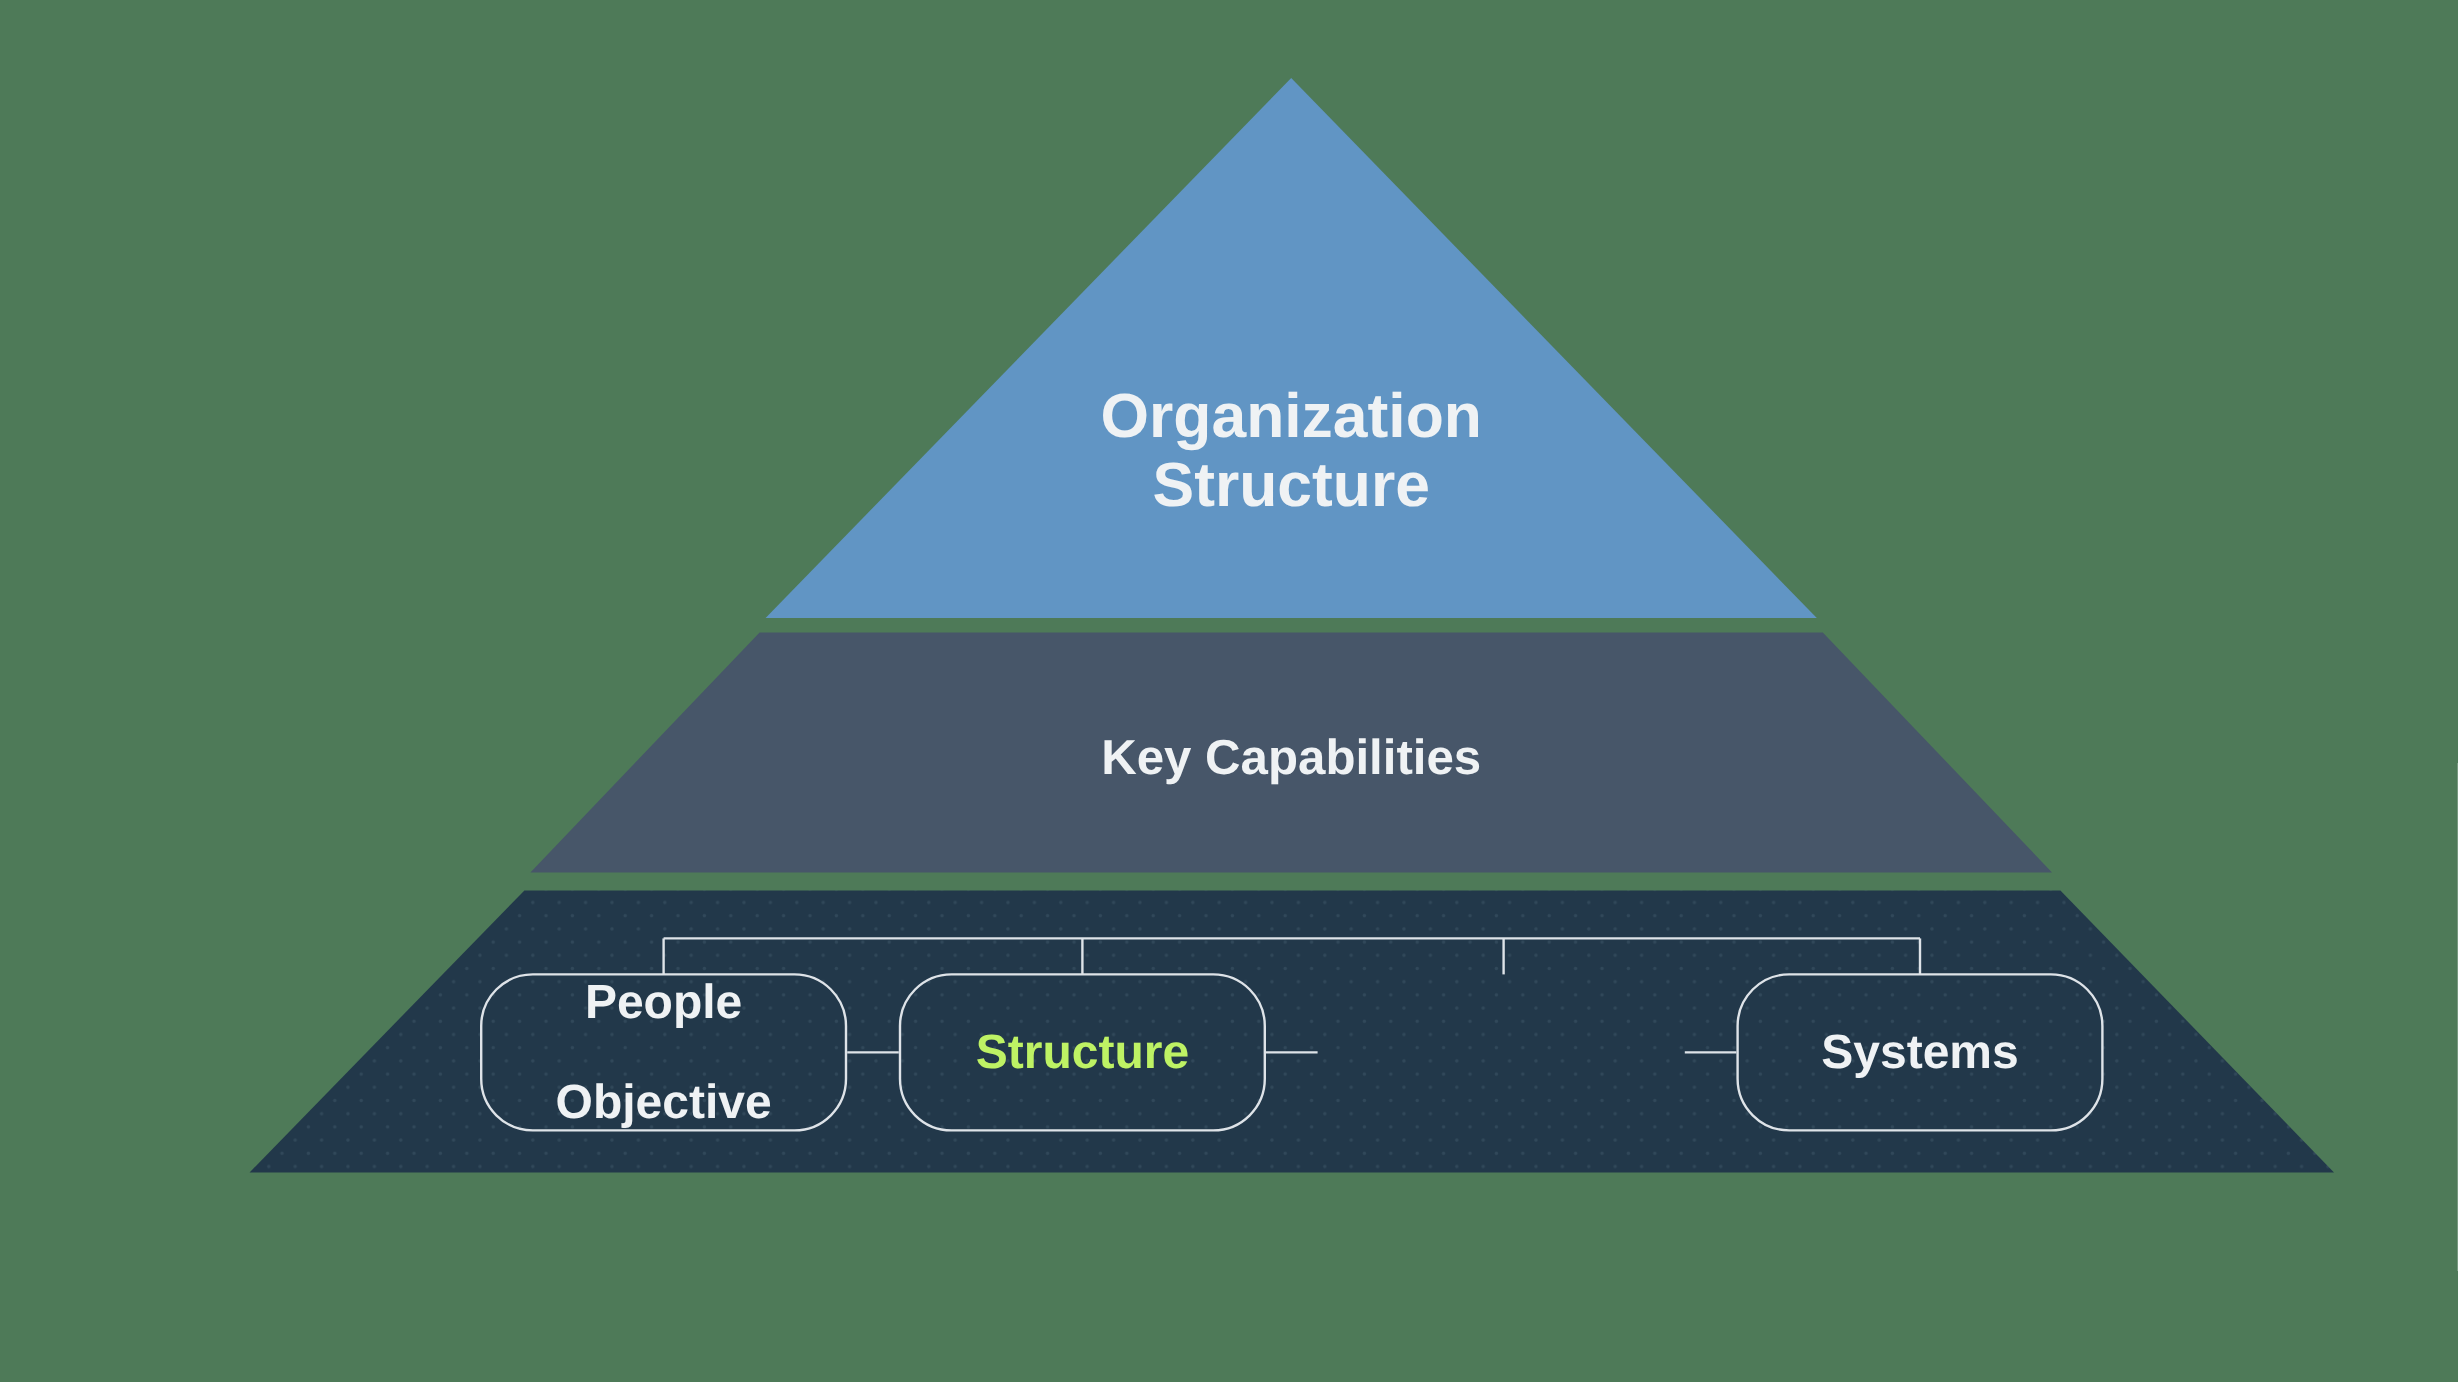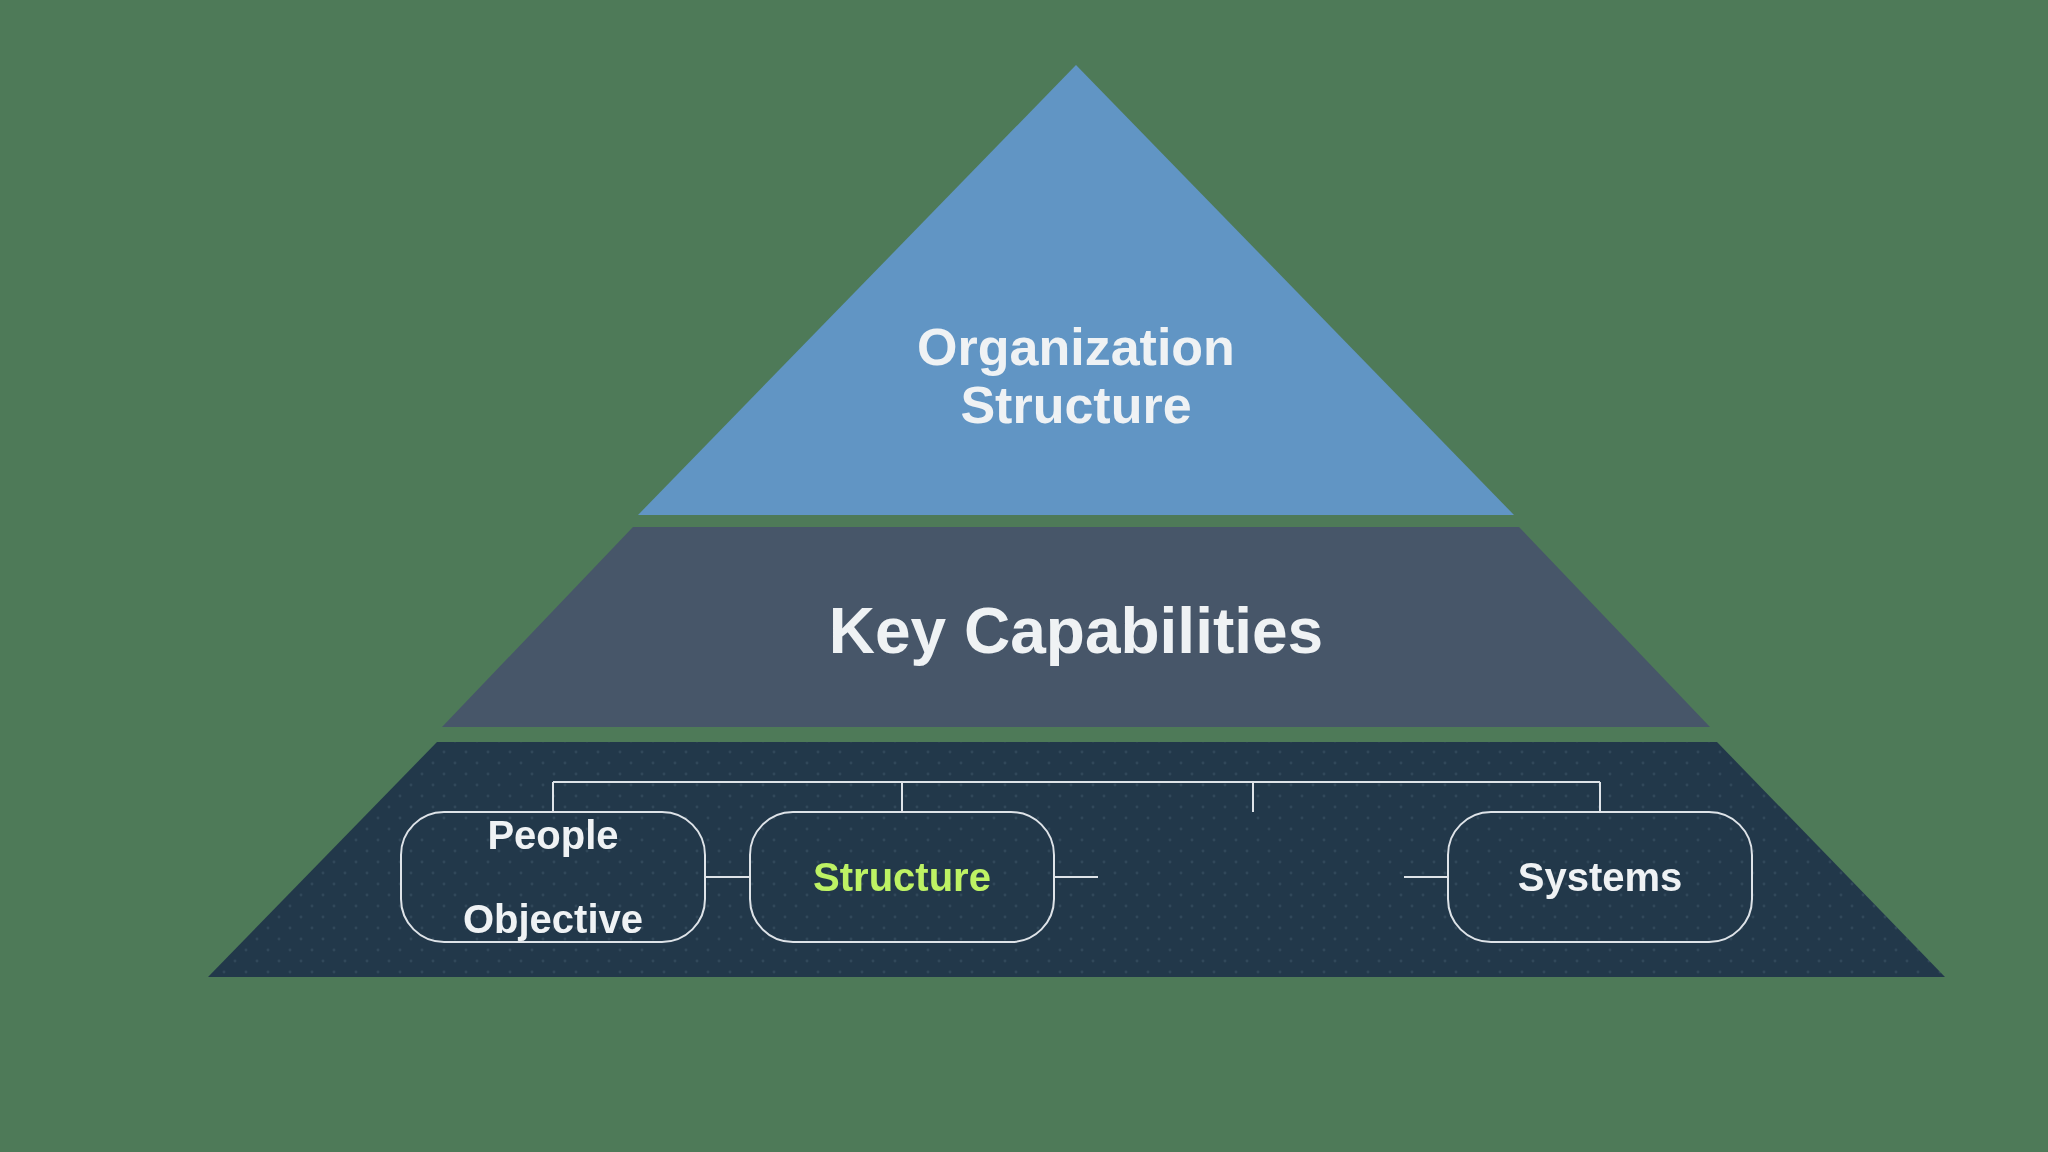--- a/index.html
+++ b/index.html
@@ -29,21 +29,21 @@
     left: 826px;
     top: 318px;
     width: 500px;
     font-size: 52px;
     line-height: 58px;
   }
   .tier2-label {
     left: 676px;
     top: 602px;
     width: 800px;
-    font-size: 64px;
+    font-size: 41px;
     line-height: 58px;
     text-align: center;
   }
   .cap-box {
     position: absolute;
     top: 811px;
     width: 306px;
     height: 132px;
     box-sizing: border-box;
     border: 2.5px solid #DEE3E8;

